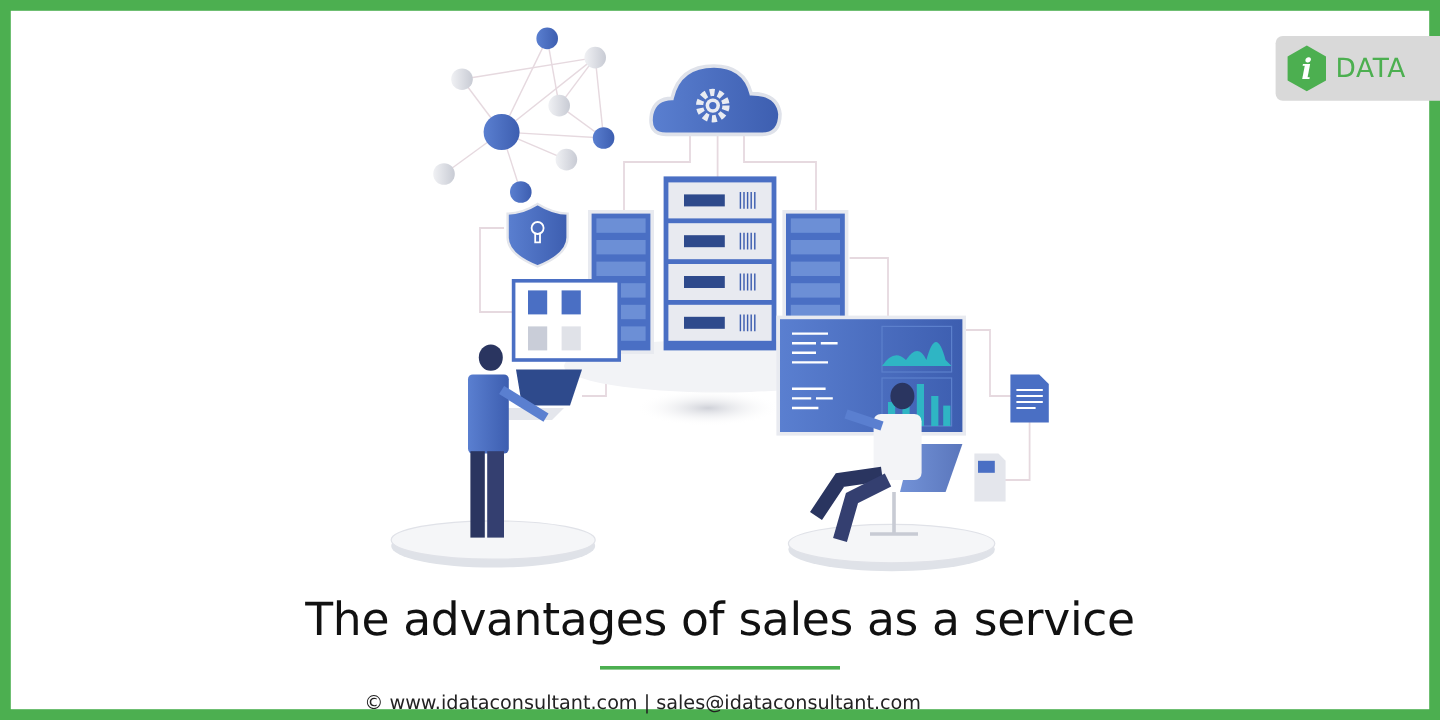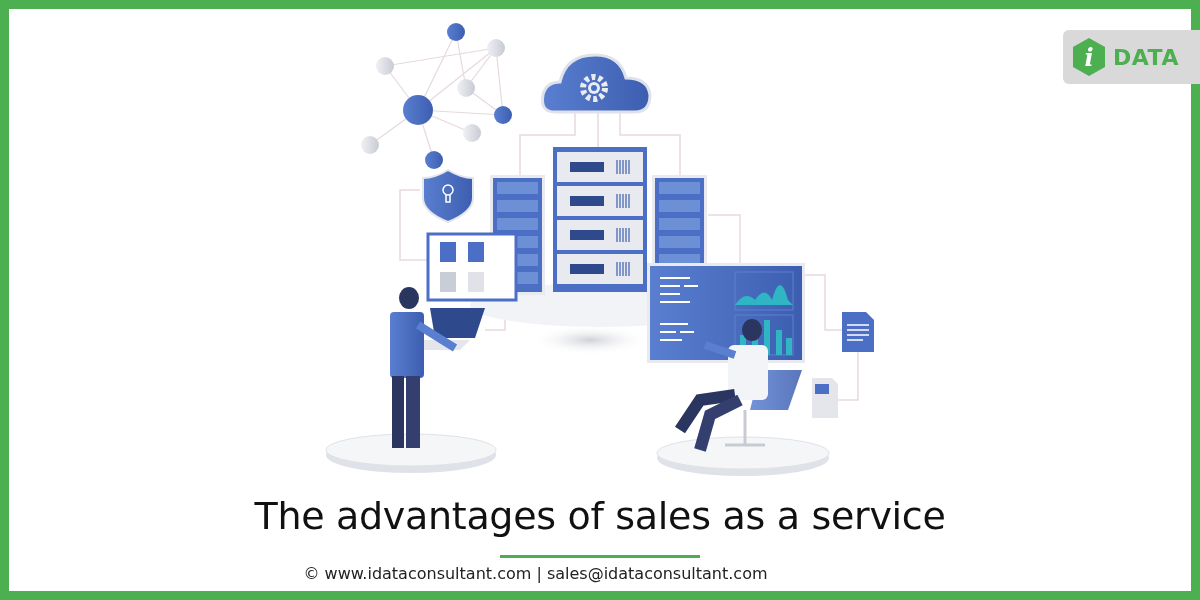--- a/index.html
+++ b/index.html
@@ -1,23 +1,23 @@
 <!DOCTYPE html>
 <html><head>
 <meta charset="utf-8">
 <style>
   html,body{margin:0;padding:0;}
   body{width:1200px;height:600px;position:relative;overflow:hidden;background:#fff;font-family:"DejaVu Sans",sans-serif;}
   .frame{position:absolute;inset:0;border:9px solid #4caf50;box-sizing:border-box;}
   .logo{position:absolute;right:0;top:30px;width:137px;height:54px;background:#d9d9d9;border-radius:6px 0 0 6px;display:flex;align-items:center;padding-left:8px;box-sizing:border-box;}
-  .logo-text{color:#4caf50;font-weight:bold;font-size:22px;margin-left:6px;font-family:"DejaVu Sans",sans-serif;letter-spacing:0.5px;}
+  .logo-text{color:#4caf50;font-weight:normal;font-size:22px;margin-left:6px;font-family:"DejaVu Sans",sans-serif;letter-spacing:0.5px;}
   .illus{position:absolute;left:300px;top:15px;width:600px;height:470px;}
   .headline{position:absolute;left:0;width:1200px;top:494px;text-align:center;font-size:38px;color:#111;font-family:"DejaVu Sans",sans-serif;font-weight:normal;letter-spacing:-0.3px;}
   .rule{position:absolute;left:500px;top:555px;width:200px;height:3px;background:#4caf50;}
-  .footer{position:absolute;left:0;width:1071px;top:564px;text-align:center;font-size:16px;color:#222;font-family:"DejaVu Sans",sans-serif;}
+  .footer{position:absolute;left:0;width:1071px;top:576px;text-align:center;font-size:16px;color:#222;font-family:"DejaVu Sans",sans-serif;}
 </style>
 </head>
 <body>
 
 <div class="frame"></div>
 
 <div class="logo">
   <svg width="36" height="40" viewBox="0 0 36 40">
     <polygon points="18,1 34,10 34,30 18,39 2,30 2,10" fill="#4caf50"></polygon>
     <text x="18" y="29" text-anchor="middle" font-size="24" font-style="italic" font-weight="bold" fill="#fff" font-family="DejaVu Serif, serif">i</text>

